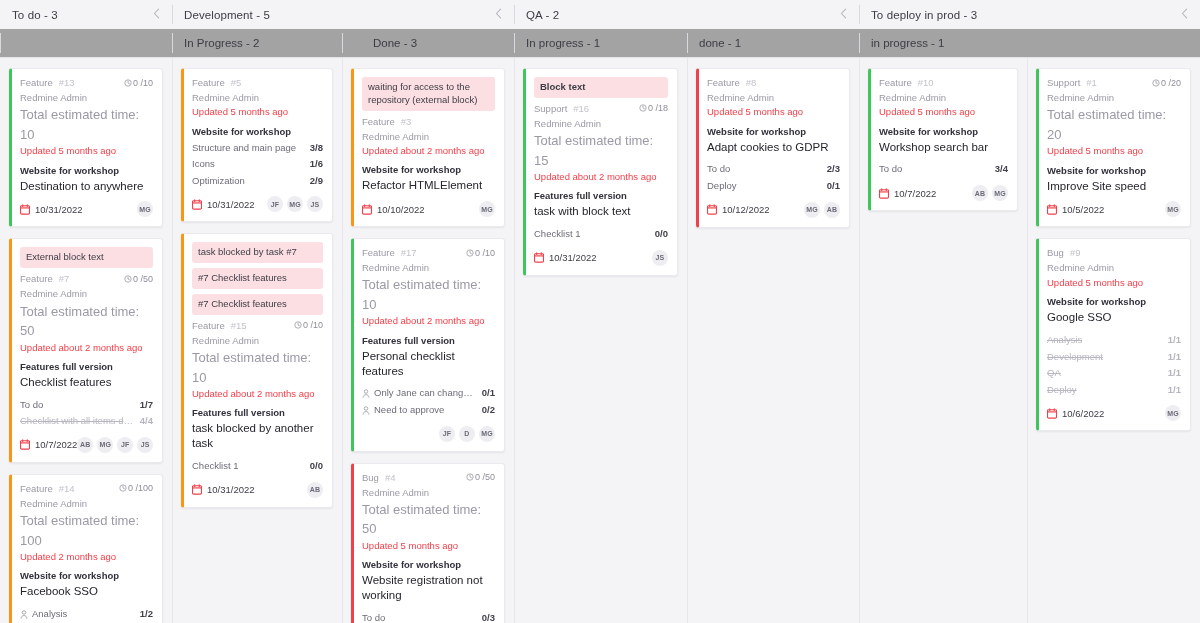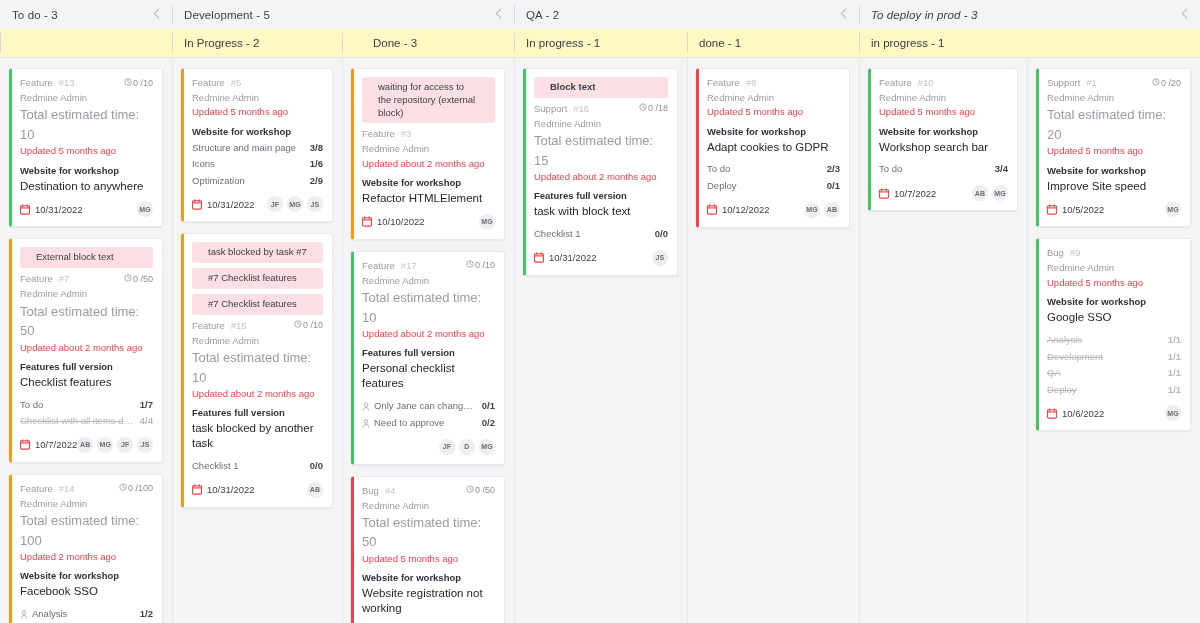--- a/index.html
+++ b/index.html
@@ -29,21 +29,21 @@
     font-size: 11.5px; color: #3c3c46; letter-spacing: .1px;
     white-space: nowrap;
   }
   .chev {
     margin-left: auto; color: #b4b4bd; font-size: 13px; line-height: 1;
     padding: 0 2px; user-select: none;
   }
 
   .sub-header-row {
     display: flex; height: 29px; flex: none;
-    background: #fef9c3;
+    background: #a3a3a3;
     border-bottom: 1px solid #e2e2e8;
   }
   .sub-header {
     display: flex; align-items: center;
     padding: 0 10px 0 12px; position: relative;
   }
   .sub-header::before {
     content: ""; position: absolute; left: 0; top: 4px; bottom: 4px;
     width: 1px; background: #d8d8de;
   }
@@ -70,31 +70,31 @@
     box-shadow: 0 1px 2px rgba(30,30,50,.07);
     padding: 8px 9px 8px 8px;
     margin-bottom: 11px;
   }
   .block-text {
     background: #fcdfe2;
     color: #3c3c46;
     font-size: 9.5px;
     line-height: 1.35;
     border-radius: 3px;
-    padding: 4px 16px;
+    padding: 4px 6px;
     margin-bottom: 5px;
   }
   .block-text.bold { font-weight: bold; }
 
   .meta-row { display: flex; align-items: center; margin-bottom: 3px; }
   .tracker { font-size: 9.5px; color: #9a9aa6; }
   .issue-id { font-size: 9.5px; color: #c2c2cc; margin-left: 6px; }
   .estimate {
     margin-left: auto; font-size: 9px; color: #8e8e9a;
-    display: flex; align-items: flex-start; gap: 1px;
+    display: flex; align-items: center; gap: 1px;
   }
   .clock-ico { display: block; }
 
   .author { font-size: 9.5px; color: #9a9aa6; line-height: 1.5; }
   .est-time { font-size: 13px; color: #9a9aa6; line-height: 1.5; }
   .updated { font-size: 9.5px; color: #f0404a; line-height: 1.5; margin-bottom: 6px; }
 
   .project { font-size: 9.5px; font-weight: bold; color: #31313c; margin-bottom: 3px; }
   .subject { font-size: 11.5px; color: #25252e; line-height: 1.3; margin-bottom: 7px; }
 
@@ -137,21 +137,21 @@
         <span class="chev"><svg width="7" height="11" viewBox="0 0 8 12">
             <path d="M6.4 1L1.6 6l4.8 5" fill="none" stroke="#b4b4bd" stroke-width="1.2" stroke-linecap="round" stroke-linejoin="round"></path>
           </svg></span>
       </div>
       <div class="group-header" style="width: 345px;">
         <span class="group-title">QA - 2</span>
         <span class="chev"><svg width="7" height="11" viewBox="0 0 8 12">
             <path d="M6.4 1L1.6 6l4.8 5" fill="none" stroke="#b4b4bd" stroke-width="1.2" stroke-linecap="round" stroke-linejoin="round"></path>
           </svg></span>
       </div>
-      <div class="group-header" style="width: 341px; font-style: italic;">
+      <div class="group-header" style="width: 341px;">
         <span class="group-title">To deploy in prod - 3</span>
         <span class="chev"><svg width="7" height="11" viewBox="0 0 8 12">
             <path d="M6.4 1L1.6 6l4.8 5" fill="none" stroke="#b4b4bd" stroke-width="1.2" stroke-linecap="round" stroke-linejoin="round"></path>
           </svg></span>
       </div>
     </div>
   <div class="sub-header-row">
       <div class="sub-header first" style="width: 172px;">
         <span class="sub-title"></span>
       </div>

